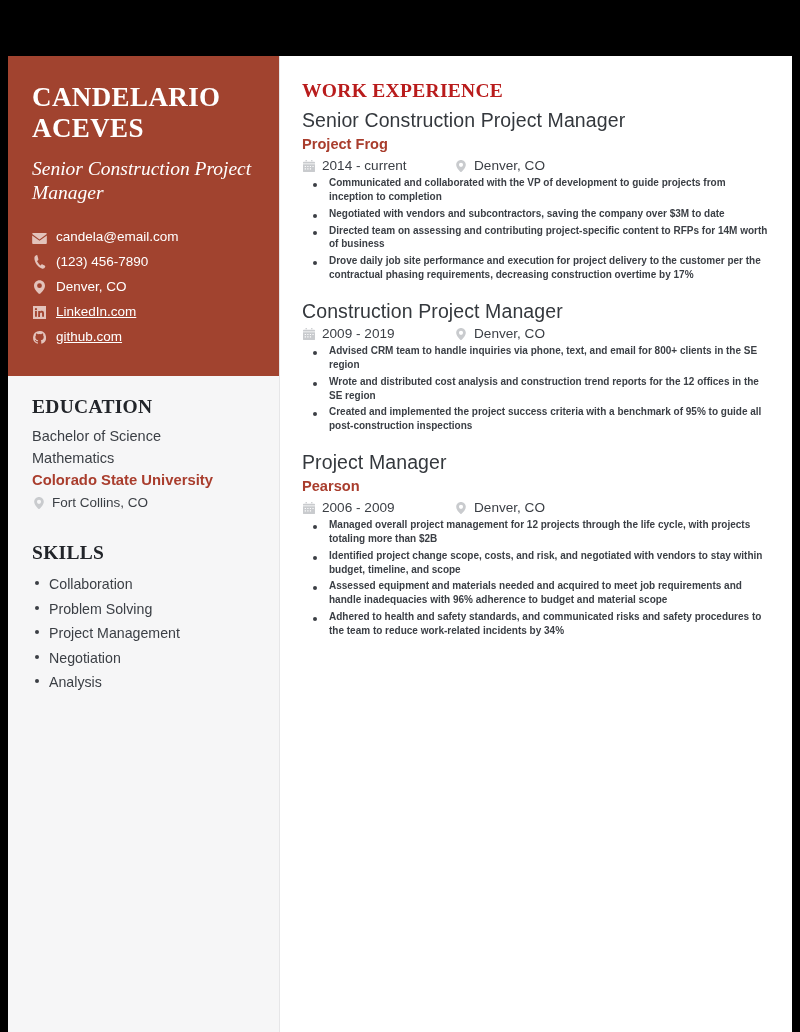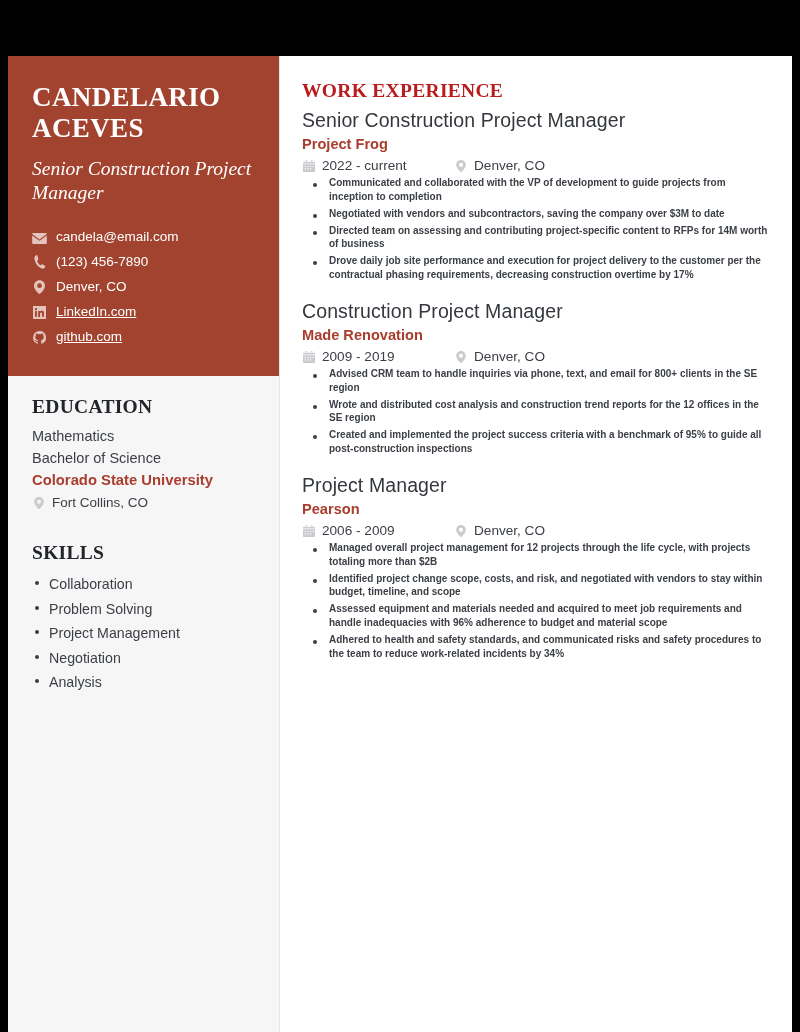--- a/index.html
+++ b/index.html
@@ -297,22 +297,22 @@
             <span class="lnk">github.com</span>
           </div>
 
         </div>
       </div>
 
       <div id="sidebar-body">
 
         <section>
           <h2 class="side-h">EDUCATION</h2>
+          <div class="edu-line">Bachelor of Science</div>
           <div class="edu-line">Mathematics</div>
-          <div class="edu-line">Bachelor of Science</div>
           <div class="edu-school">Colorado State University</div>
 
 
           <div class="meta-row">
             <span class="ic">
               <svg width="10" height="12" viewBox="0 0 12 15">
                   <path d="M6 0C2.7 0 0 2.7 0 6c0 4.3 5.3 8.7 5.5 8.9.3.2.7.2 1 0C6.7 14.7 12 10.3 12 6c0-3.3-2.7-6-6-6zm0 8.6A2.6 2.6 0 1 1 6 3.4a2.6 2.6 0 0 1 0 5.2z"></path>
                 </svg>
             </span>
             <span>Fort Collins, CO</span>
@@ -339,42 +339,41 @@
       <section class="job">
         <div class="job-title">Senior Construction Project Manager</div>
         <div class="job-company">Project Frog</div>
         <div class="job-meta">
           <span class="mi">
             <span class="ic">
               <svg width="12" height="12" viewBox="0 0 14 14">
                   <path d="M3 0h1.5v1.5H3zM9.5 0H11v1.5H9.5zM1 2h12a1 1 0 0 1 1 1v1H0V3a1 1 0 0 1 1-1zM0 5h14v8a1 1 0 0 1-1 1H1a1 1 0 0 1-1-1zm2 2v1.3h1.4V7zm3 0v1.3h1.4V7zm3 0v1.3h1.4V7zm3 0v1.3h1.4V7zM2 9.6V11h1.4V9.6zm3 0V11h1.4V9.6zm3 0V11h1.4V9.6z"></path>
                 </svg>
             </span>
-            <span>2022 - current</span>
+            <span>2014 - current</span>
           </span>
           <span class="mi">
             <span class="ic">
               <svg width="10" height="12" viewBox="0 0 12 15">
                   <path d="M6 0C2.7 0 0 2.7 0 6c0 4.3 5.3 8.7 5.5 8.9.3.2.7.2 1 0C6.7 14.7 12 10.3 12 6c0-3.3-2.7-6-6-6zm0 8.6A2.6 2.6 0 1 1 6 3.4a2.6 2.6 0 0 1 0 5.2z"></path>
                 </svg>
             </span>
             <span>Denver, CO</span>
           </span>
         </div>
         <ul class="bullets">
           <li>Communicated and collaborated with the VP of development to guide projects from inception to completion</li>
           <li>Negotiated with vendors and subcontractors, saving the company over $3M to date</li>
           <li>Directed team on assessing and contributing project-specific content to RFPs for 14M worth of business</li>
           <li>Drove daily job site performance and execution for project delivery to the customer per the contractual phasing requirements, decreasing construction overtime by 17%</li>
         </ul>
       </section>
 
       <section class="job">
         <div class="job-title">Construction Project Manager</div>
-        <div class="job-company">Made Renovation</div>
         <div class="job-meta">
           <span class="mi">
             <span class="ic">
               <svg width="12" height="12" viewBox="0 0 14 14">
                   <path d="M3 0h1.5v1.5H3zM9.5 0H11v1.5H9.5zM1 2h12a1 1 0 0 1 1 1v1H0V3a1 1 0 0 1 1-1zM0 5h14v8a1 1 0 0 1-1 1H1a1 1 0 0 1-1-1zm2 2v1.3h1.4V7zm3 0v1.3h1.4V7zm3 0v1.3h1.4V7zm3 0v1.3h1.4V7zM2 9.6V11h1.4V9.6zm3 0V11h1.4V9.6zm3 0V11h1.4V9.6z"></path>
                 </svg>
             </span>
             <span>2009 - 2019</span>
           </span>
           <span class="mi">

